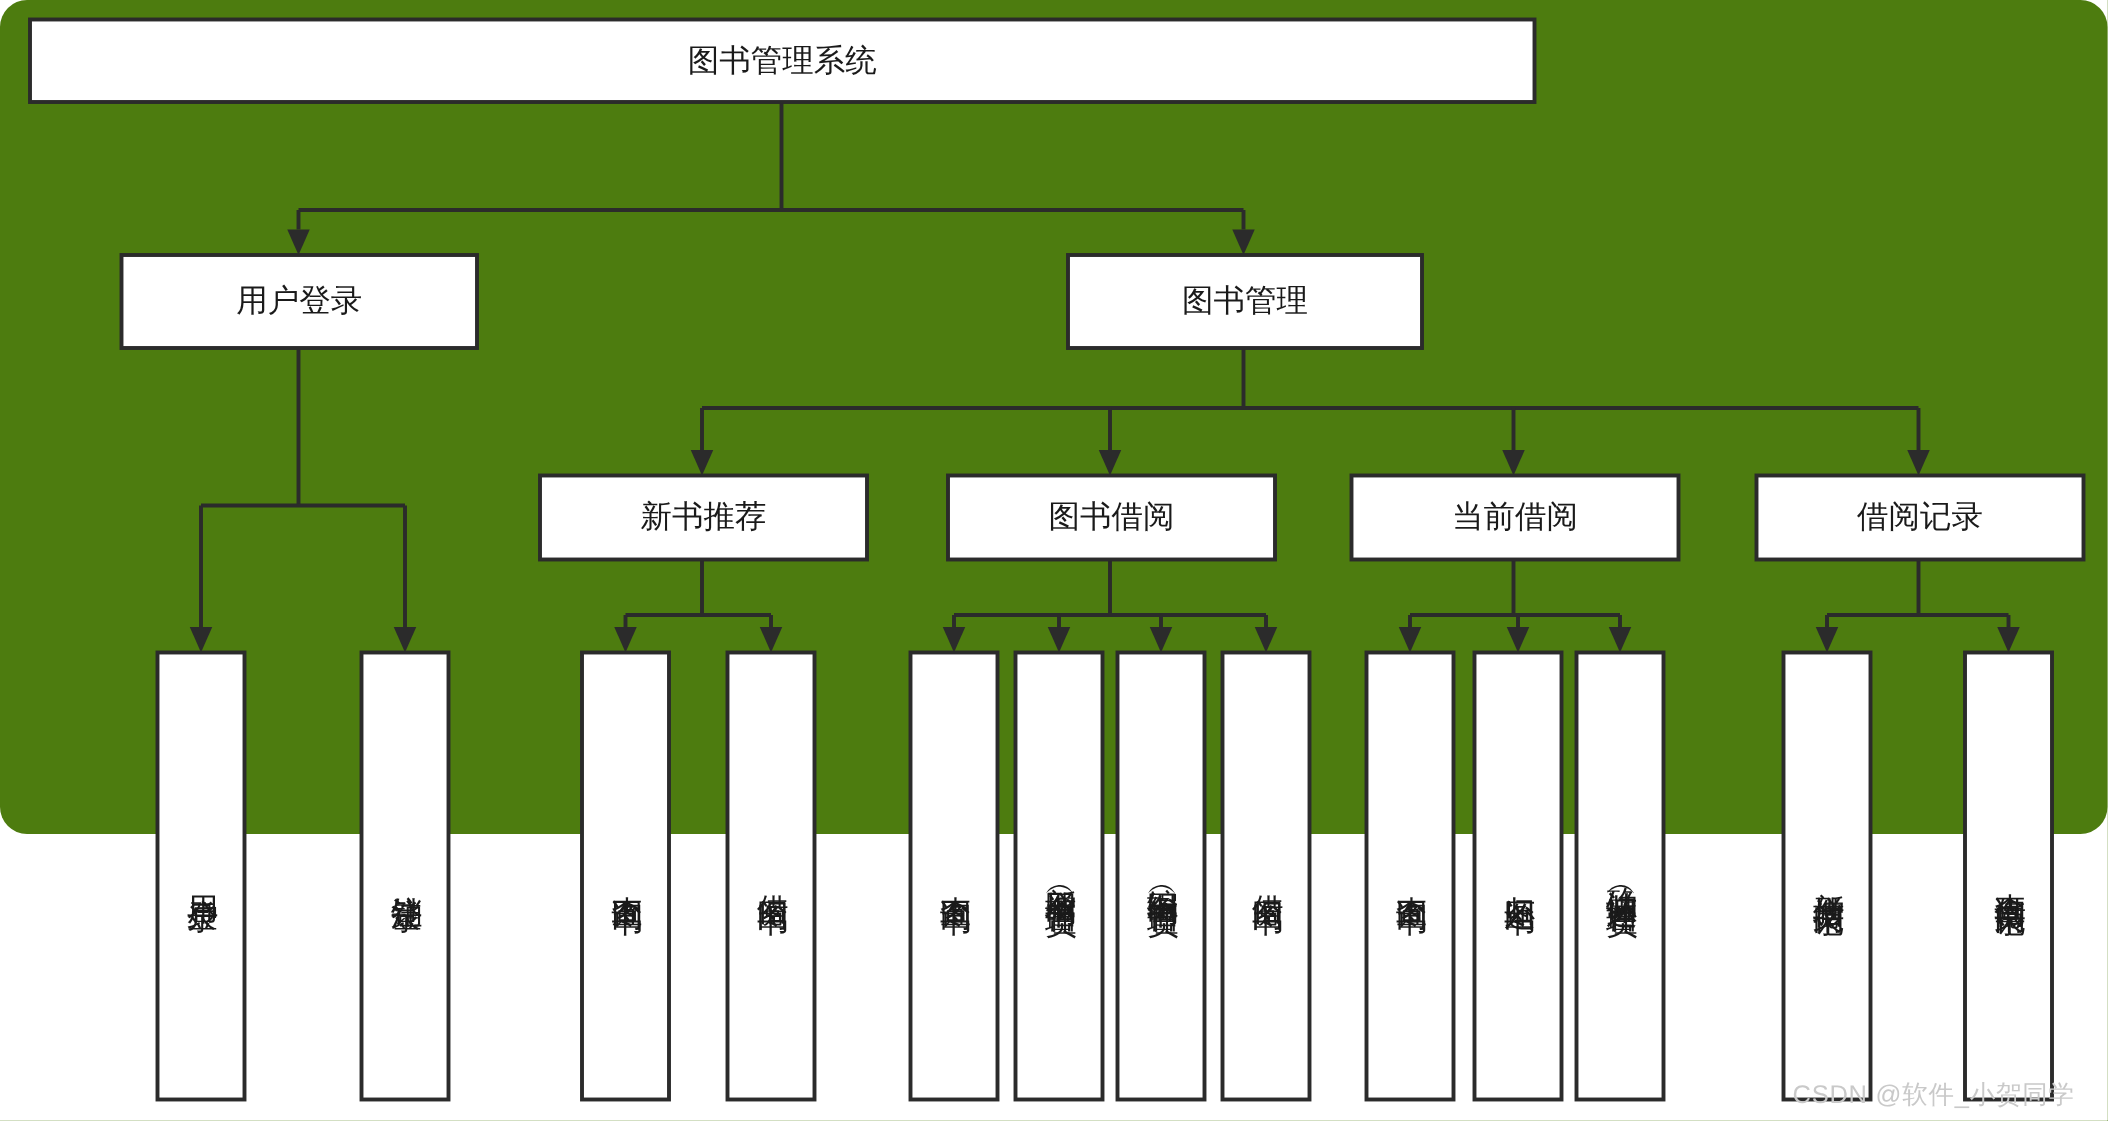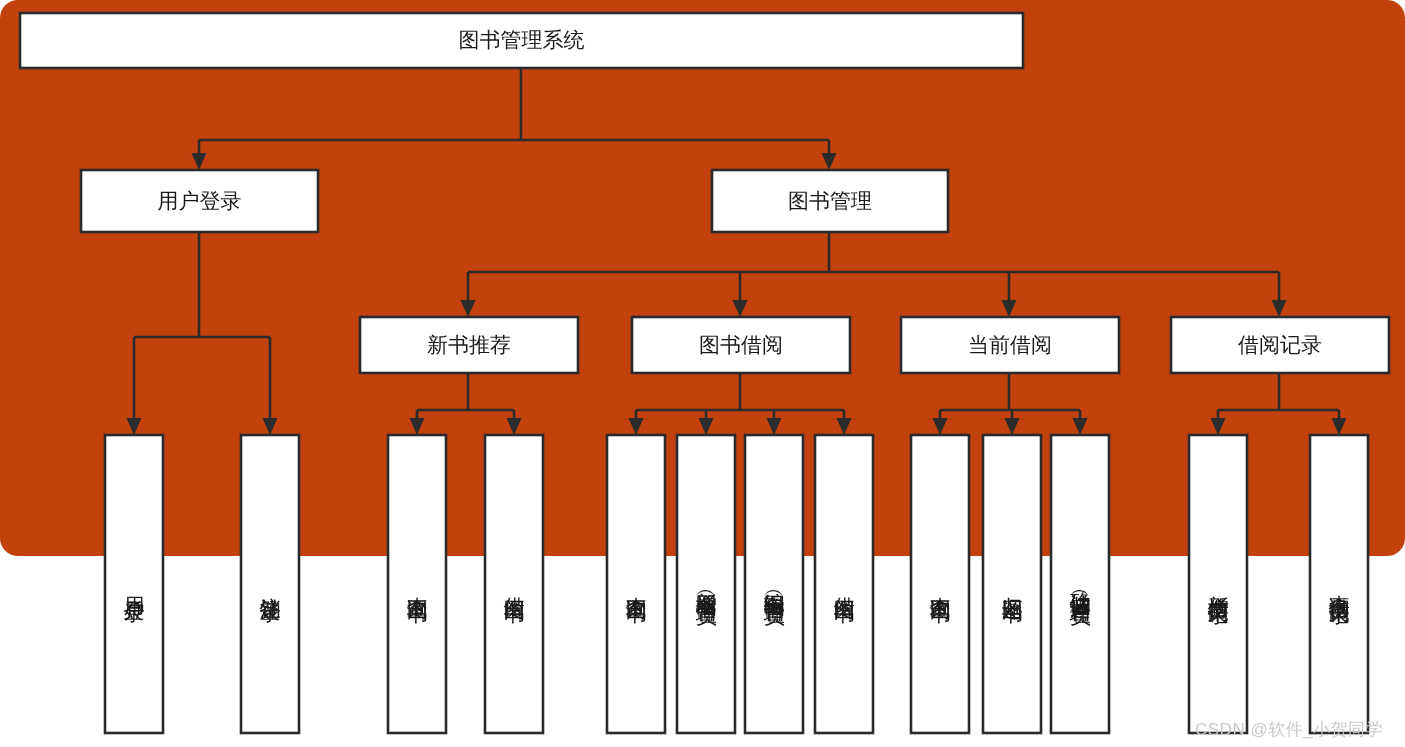--- a/index.html
+++ b/index.html
@@ -11,21 +11,21 @@
   body {
     width: 1405px;
     height: 747px;
     overflow: hidden;
     font-family: "Liberation Sans", "DejaVu Sans", sans-serif;
   }
   #diagram-root {
     position: relative;
     width: 1405px;
     height: 556px;
-    background: #c2410c;
+    background: #4d7c0f;
     border-radius: 18px;
   }
   svg#flow-svg {
     position: absolute;
     left: 0;
     top: 0;
     width: 1405px;
     height: 747px;
     display: block;
   }

